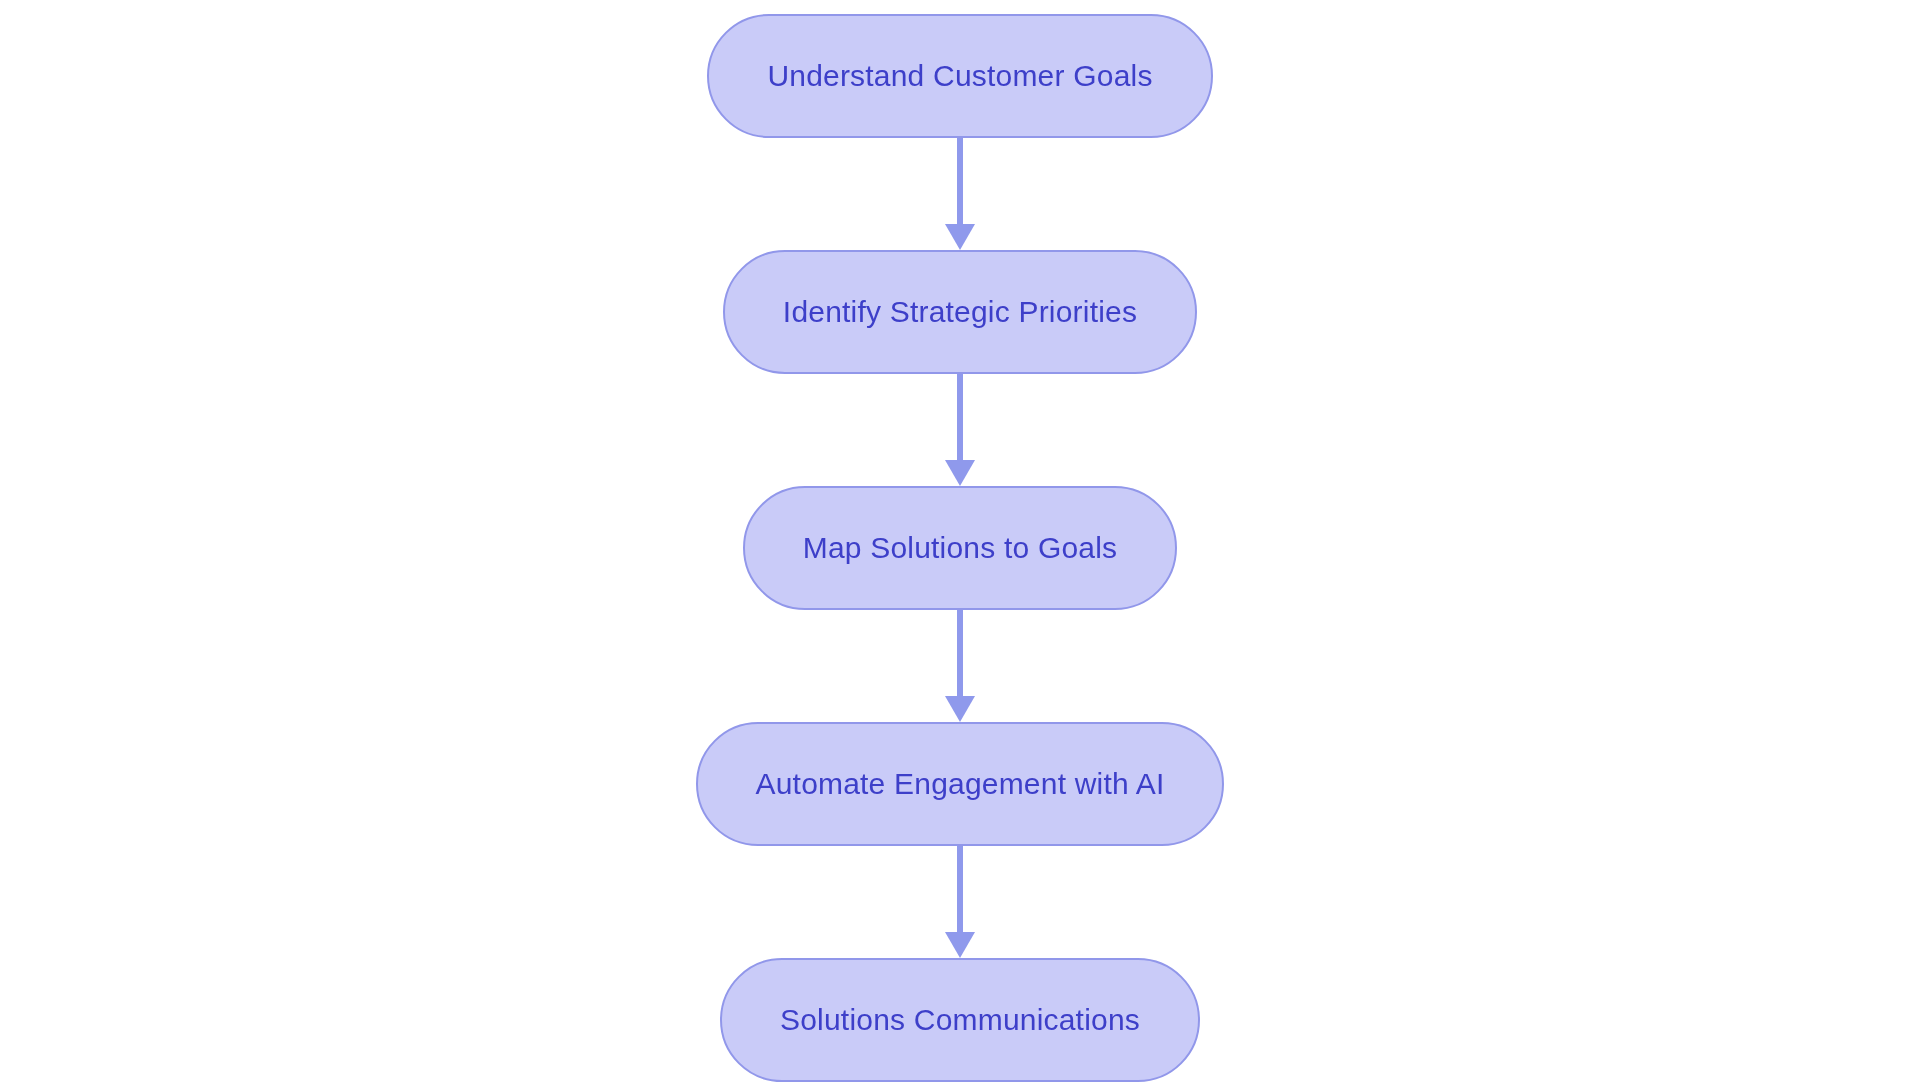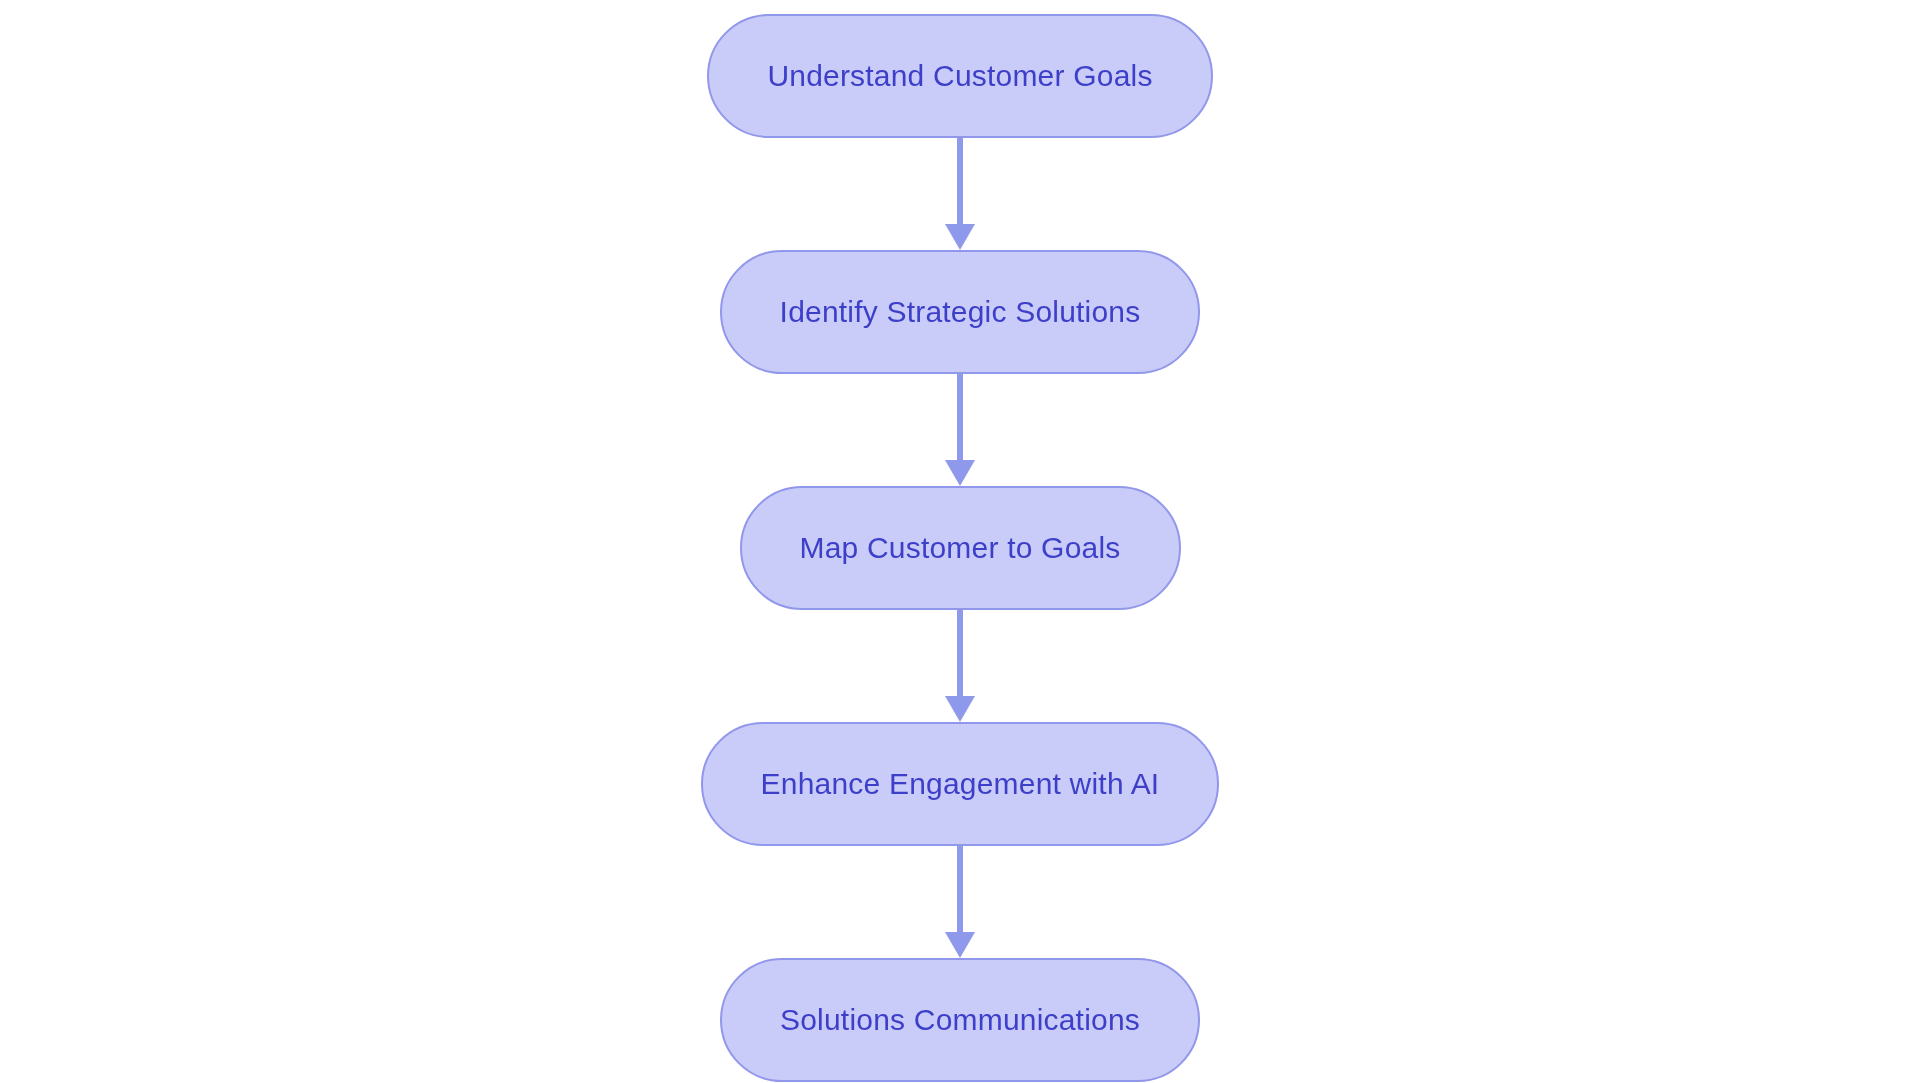--- a/index.html
+++ b/index.html
@@ -84,39 +84,39 @@
     <div class="node">
       <span class="node-label">Understand Customer Goals</span>
     </div>
 
     <div class="arrow">
       <div class="arrow-stem"></div>
       <div class="arrow-head"></div>
     </div>
 
     <div class="node">
-      <span class="node-label">Identify Strategic Solutions</span>
+      <span class="node-label">Identify Strategic Priorities</span>
     </div>
 
     <div class="arrow">
       <div class="arrow-stem"></div>
       <div class="arrow-head"></div>
     </div>
 
     <div class="node">
-      <span class="node-label">Map Customer to Goals</span>
+      <span class="node-label">Map Solutions to Goals</span>
     </div>
 
     <div class="arrow">
       <div class="arrow-stem"></div>
       <div class="arrow-head"></div>
     </div>
 
     <div class="node">
-      <span class="node-label">Enhance Engagement with AI</span>
+      <span class="node-label">Automate Engagement with AI</span>
     </div>
 
     <div class="arrow">
       <div class="arrow-stem"></div>
       <div class="arrow-head"></div>
     </div>
 
     <div class="node">
       <span class="node-label">Solutions Communications</span>
     </div>

